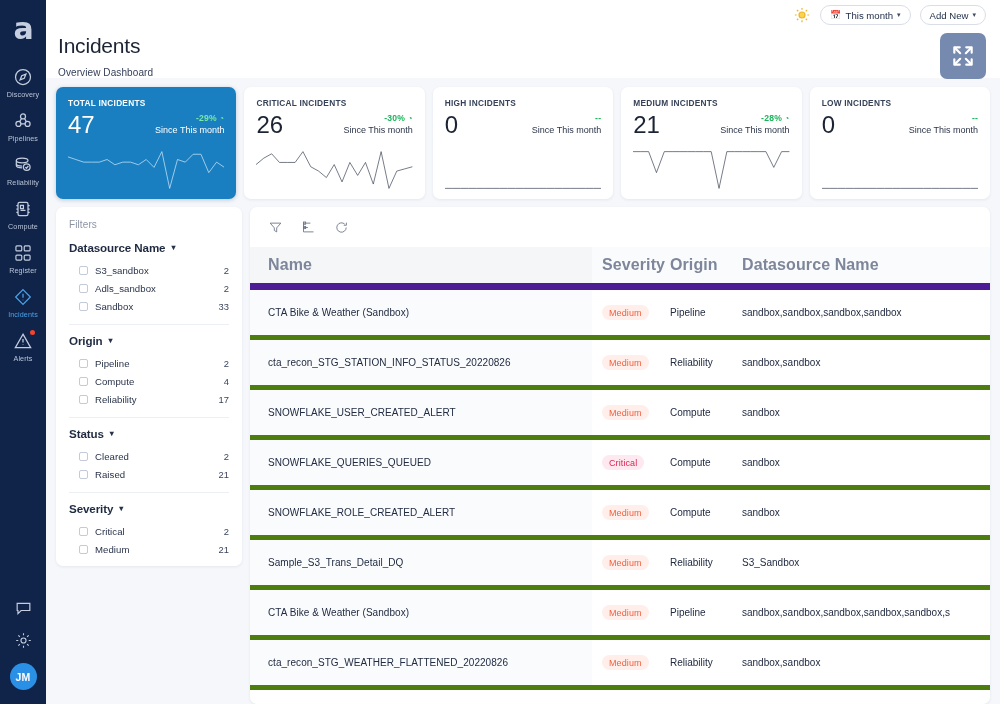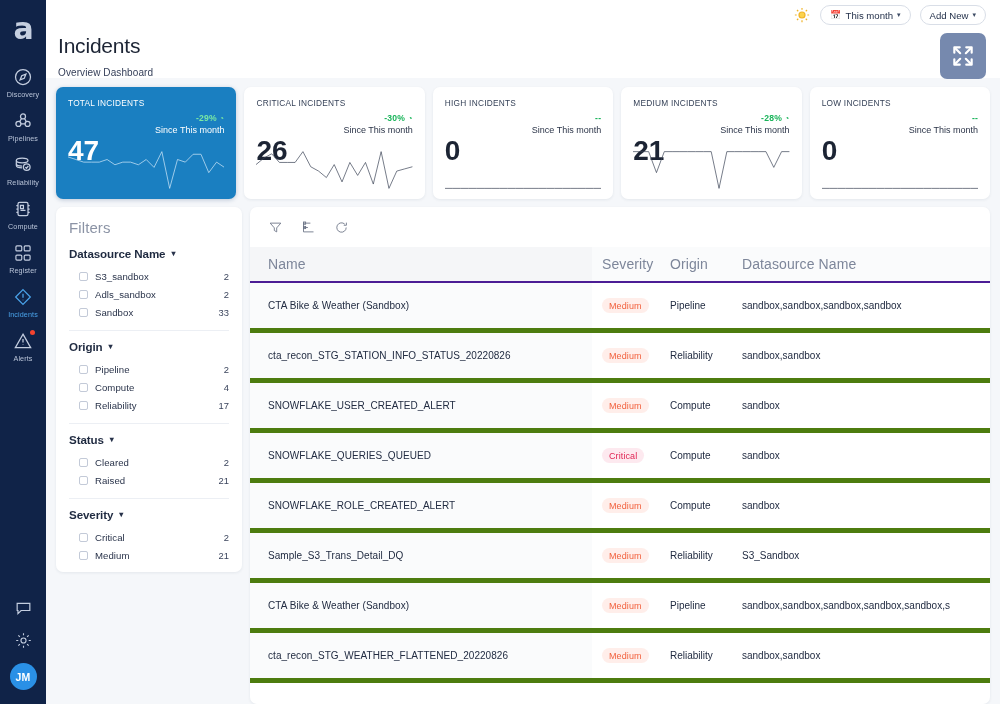--- a/index.html
+++ b/index.html
@@ -109,25 +109,25 @@
   .kpi-row { display: flex; gap: 8px; flex: 0 0 auto; }
   .kpi {
     flex: 1 1 0; height: 112px; border-radius: 7px;
     background: #fff; box-shadow: 0 1px 3px rgba(30,45,80,.08);
     padding: 11px 12px 0 12px; position: relative; overflow: hidden;
     cursor: pointer;
   }
   .kpi.sel { background: #1a7fc1; box-shadow: 0 1px 4px rgba(20,60,110,.25); }
   .kpi-label {
     font-size: 8.3px; color: #364258; letter-spacing: .25px;
-    text-transform: uppercase; font-weight: 400;
+    text-transform: uppercase; font-weight: 700;
   }
   .kpi.sel .kpi-label { color: #ffffff; }
   .kpi-mid { display: flex; align-items: flex-start; justify-content: space-between; margin-top: 2px; }
-  .kpi-value { font-size: 28px; color: #1c2434; font-weight: 700; line-height: 30px; margin-top: 26px; }
+  .kpi-value { font-size: 24px; color: #1c2434; font-weight: 400; line-height: 30px; }
   .kpi.sel .kpi-value { color: #ffffff; }
   .kpi-right { text-align: right; padding-top: 3px; }
   .kpi-delta { font-size: 8.6px; color: #19b45a; font-weight: 700; letter-spacing: .2px; }
   .kpi.sel .kpi-delta { color: #79e8a5; }
   .kpi-delta .arrow { font-size: 8px; }
   .kpi-since { font-size: 9px; color: #2b3448; margin-top: 2px; }
   .kpi.sel .kpi-since { color: #ffffff; }
   .spark { position: absolute; left: 12px; right: 12px; bottom: 8px; height: 42px; }
   .spark svg { width: 100%; height: 100%; display: block; }
 
@@ -136,21 +136,21 @@
 
   .filters {
     width: 186px; flex: 0 0 186px;
     background: #fff; border-radius: 7px;
     box-shadow: 0 1px 3px rgba(30,45,80,.08);
     padding: 12px 13px 8px 13px;
     align-self: flex-start;
     max-height: 100%;
     overflow: hidden;
   }
-  .filters-title { font-size: 15px; color: #8b93a5; margin-bottom: 11px; letter-spacing: .1px; }
+  .filters-title { font-size: 10px; color: #8b93a5; margin-bottom: 11px; letter-spacing: .1px; }
   .fgroup + .fgroup { border-top: 1px solid #eceff4; margin-top: 9px; padding-top: 9px; }
   .fgroup-head {
     display: flex; align-items: center; gap: 6px;
     font-size: 11.6px; color: #1f2a40; font-weight: 600;
     margin-bottom: 7px; cursor: pointer; letter-spacing: -.1px;
   }
   .fgroup-head .caret2 { font-size: 8px; color: #27324a; }
   .fitem {
     display: flex; align-items: center; gap: 7px;
     padding: 3.5px 0 3.5px 10px; font-size: 9.6px; color: #29334a;
@@ -173,25 +173,25 @@
   .tbl-toolbar {
     height: 40px; flex: 0 0 40px; display: flex; align-items: center;
     gap: 18px; padding: 0 18px;
   }
   .tbl-toolbar .tb-ico { width: 15px; height: 15px; cursor: pointer; }
   .tbl-toolbar .tb-ico svg { width: 15px; height: 15px; display: block; }
 
   .tbl-scroll { flex: 1 1 auto; overflow: hidden; position: relative; }
   table { width: 100%; border-collapse: collapse; table-layout: fixed; }
   thead th {
-    text-align: left; font-weight: 400;
-    font-size: 14px; color: #7d869a;
+    text-align: left; font-weight: 700;
+    font-size: 16px; color: #7d869a;
     padding: 9px 0 9px 0;
     background: #fafbfc;
-    border-bottom: 2px solid #4c1d95;
+    border-bottom: 7px solid #4c1d95;
     letter-spacing: .1px;
   }
   thead th.c-name { padding-left: 18px; width: 342px; background: #f5f6f8; }
   thead th.c-sev  { width: 78px; padding-left: 10px; }
   thead th.c-org  { width: 72px; }
   thead th.c-ds   { width: auto; }
 
   tbody td {
     font-size: 10px; color: #222c42;
     padding: 15px 0; border-bottom: 5px solid #4d7c0f;

